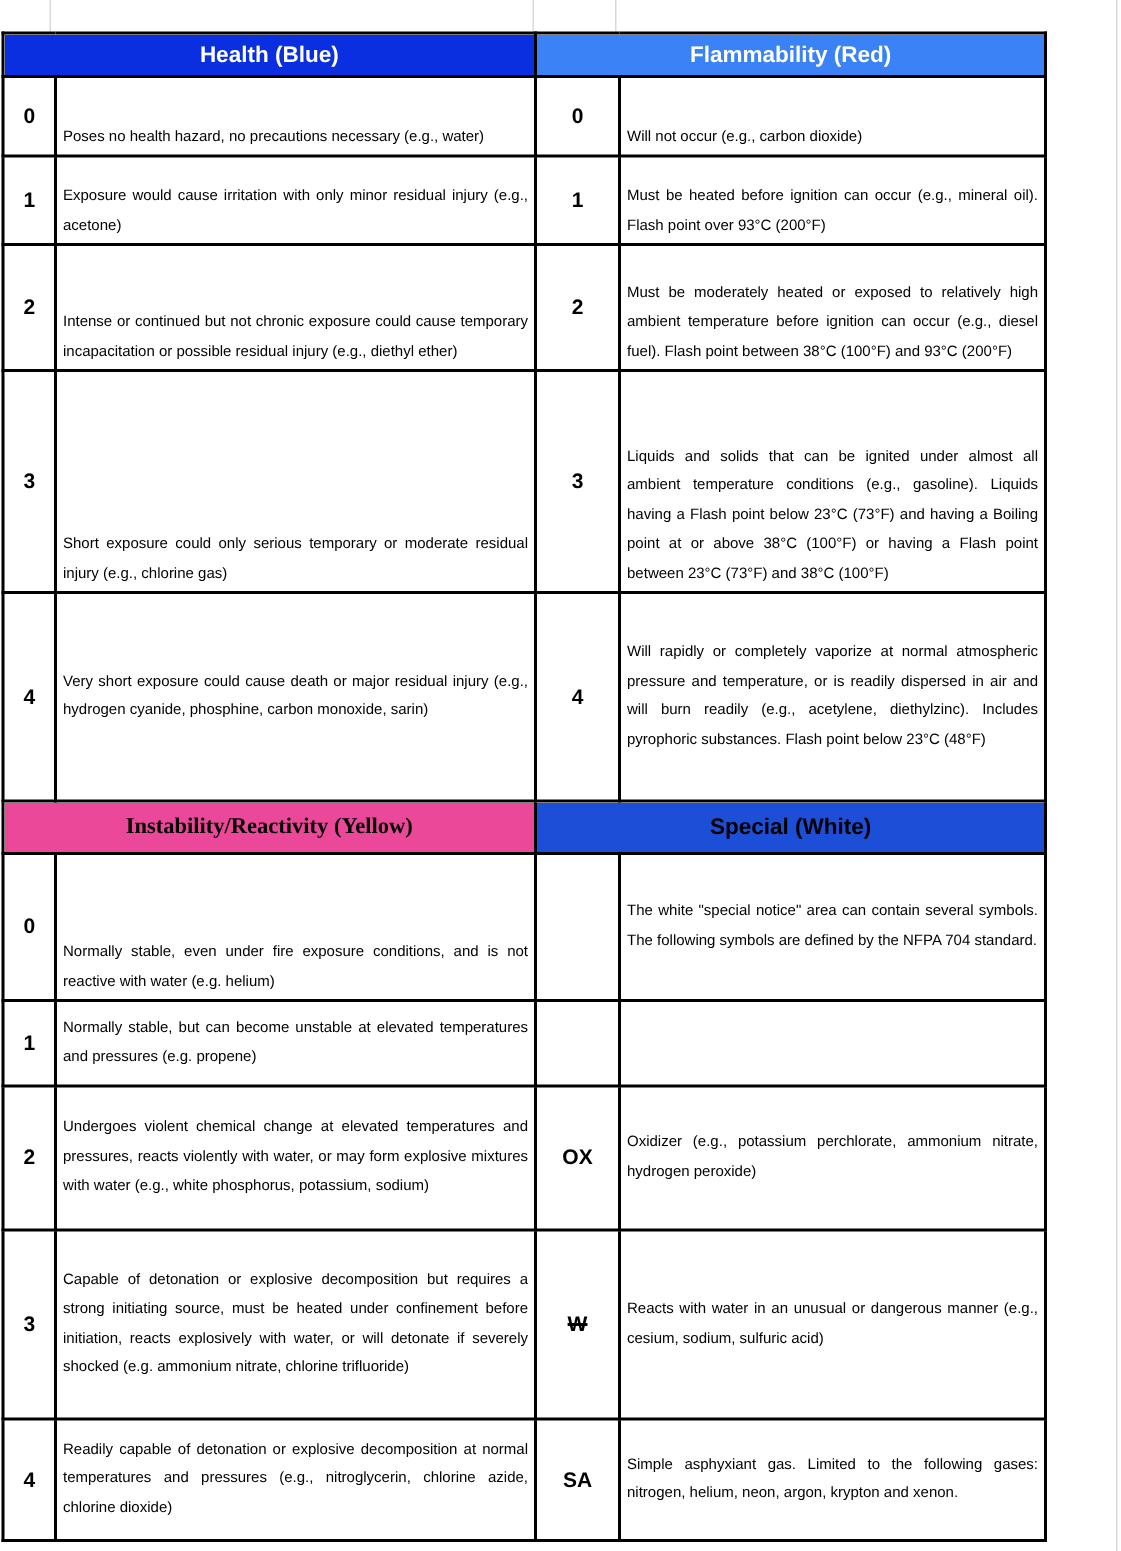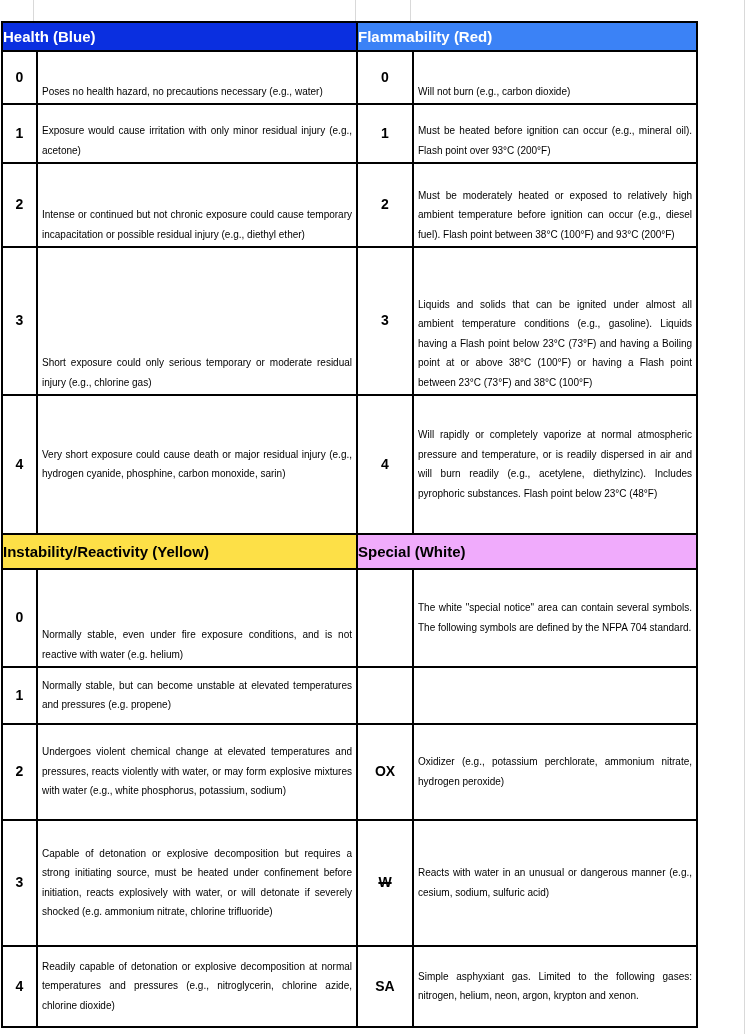--- a/index.html
+++ b/index.html
@@ -43,21 +43,21 @@
     vertical-align: middle;
     font-weight: bold;
     font-size: 14px;
     padding: 0;
   }
   td.txt {
     text-align: justify;
   }
   td.va-m { vertical-align: middle; }
   td.hdr {
-    text-align: left;
+    text-align: center;
     vertical-align: middle;
     font-weight: bold;
     font-size: 15px;
     padding: 0;
   }
   .hdr-light { color: #ffffff; }
   .hdr-dark  { color: #000000; }
   .strike { text-decoration: line-through; text-decoration-thickness: 2px; }
 </style>
 </head>
@@ -81,21 +81,21 @@
     <tbody>
         <tr style="height:29px">
       <td colspan="2" class="hdr hdr-light" style="background-color: rgb(10, 47, 224);">Health (Blue)</td>
       <td colspan="2" class="hdr hdr-light" style="background-color: #3b82f6;">Flammability (Red)</td>
     </tr>
 
     <tr style="height:53px">
       <td class="num">0</td>
       <td class="txt">Poses no health hazard, no precautions necessary (e.g., water)</td>
       <td class="num">0</td>
-      <td class="txt">Will not burn (e.g., carbon dioxide)</td>
+      <td class="txt">Will not occur (e.g., carbon dioxide)</td>
     </tr>
     <tr style="height:59px">
       <td class="num">1</td>
       <td class="txt">Exposure would cause irritation with only minor residual injury (e.g., acetone)</td>
       <td class="num">1</td>
       <td class="txt">Must be heated before ignition can occur (e.g., mineral oil). Flash point over 93°C (200°F)</td>
     </tr>
     <tr style="height:84px">
       <td class="num">2</td>
       <td class="txt">Intense or continued but not chronic exposure could cause temporary incapacitation or possible residual injury (e.g., diethyl ether)</td>
@@ -109,22 +109,22 @@
       <td class="txt">Liquids and solids that can be ignited under almost all ambient temperature conditions (e.g., gasoline). Liquids having a Flash point below 23°C (73°F) and having a Boiling point at or above 38°C (100°F) or having a Flash point between 23°C (73°F) and 38°C (100°F)</td>
     </tr>
     <tr style="height:139px">
       <td class="num">4</td>
       <td class="txt va-m">Very short exposure could cause death or major residual injury (e.g., hydrogen cyanide, phosphine, carbon monoxide, sarin)</td>
       <td class="num">4</td>
       <td class="txt va-m">Will rapidly or completely vaporize at normal atmospheric pressure and temperature, or is readily dispersed in air and will burn readily (e.g., acetylene, diethylzinc). Includes pyrophoric substances. Flash point below 23°C (48°F)</td>
     </tr>
 
     <tr style="height:35px">
-      <td colspan="2" class="hdr hdr-dark" style="background-color: #fde047;">Instability/Reactivity (Yellow)</td>
-      <td colspan="2" class="hdr hdr-dark" style="background-color: #f0abfc;">Special (White)</td>
+      <td colspan="2" class="hdr hdr-dark" style="background-color: #ec4899; font-family: Liberation Serif, serif;">Instability/Reactivity (Yellow)</td>
+      <td colspan="2" class="hdr hdr-dark" style="background-color: #1d4ed8;">Special (White)</td>
     </tr>
 
     <tr style="height:98px">
       <td class="num">0</td>
       <td class="txt">Normally stable, even under fire exposure conditions, and is not reactive with water (e.g. helium)</td>
       <td class="num"></td>
       <td class="txt va-m">The white "special notice" area can contain several symbols. The following symbols are defined by the NFPA 704 standard.</td>
     </tr>
     <tr style="height:57px">
       <td class="num">1</td>

